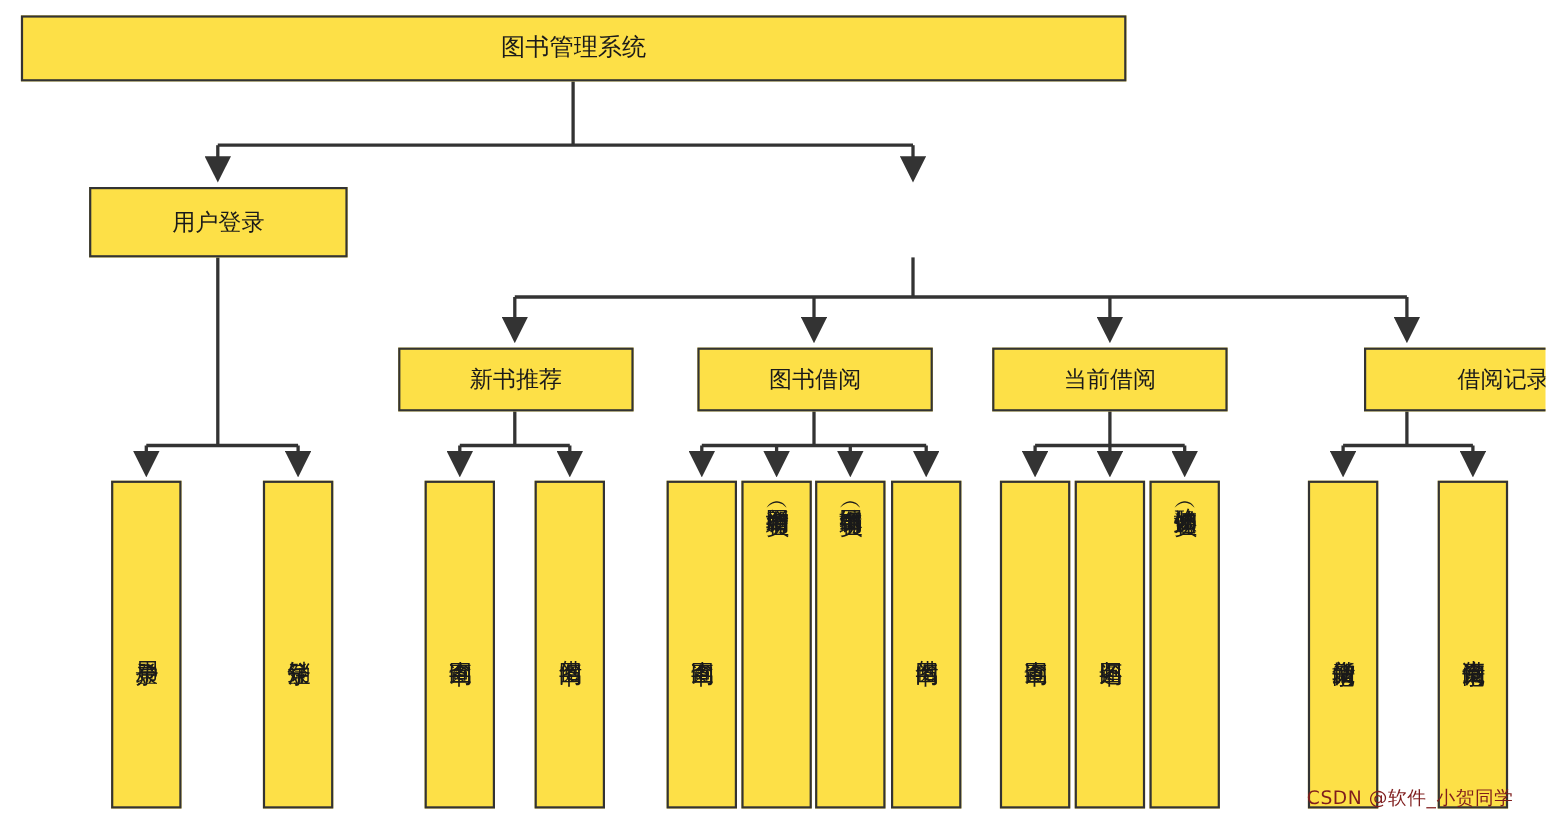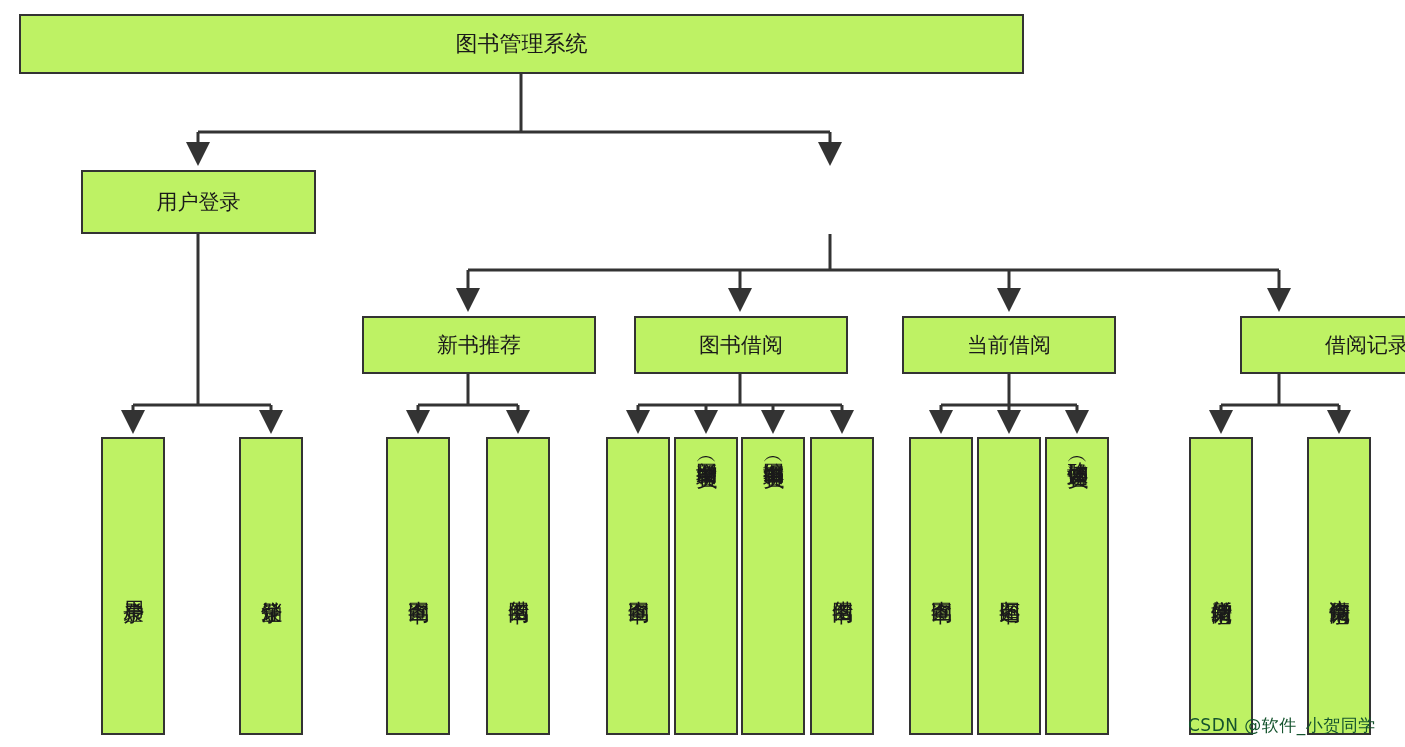--- a/index.html
+++ b/index.html
@@ -24,21 +24,21 @@
     left: 0;
     top: 0;
     width: 1405px;
     height: 747px;
     pointer-events: none;
   }
   .node {
     position: absolute;
     box-sizing: border-box;
     border: 2px solid #333333;
-    background: #bef264;
+    background: #fde047;
     display: flex;
     align-items: center;
     justify-content: center;
     color: #1a1a1a;
   }
   .node .label {
     display: block;
     text-align: center;
     line-height: 1.25;
     white-space: nowrap;
@@ -68,21 +68,21 @@
   }
   .node.vert.center {
     align-items: center;
     padding-top: 0;
   }
   .watermark {
     position: absolute;
     left: 1188px;
     top: 714px;
     font-size: 17px;
-    color: #14532d;
+    color: #7f1d1d;
     letter-spacing: 0.5px;
     white-space: nowrap;
     font-family: "DejaVu Sans", "Liberation Sans", sans-serif;
   }
 </style>
 </head>
 <body>
 
 <div id="canvas">
 
@@ -139,21 +139,21 @@
   </svg>
 
   <div class="node horiz root" style="left:19px; top:14px; width:1005px; height:60px;">
     <span class="label">图书管理系统</span>
   </div>
 
   <div class="node horiz" style="left:81px; top:170px; width:235px; height:64px;">
     <span class="label">用户登录</span>
   </div>
 
-  <div class="node horiz" style="left:362px; top:316px; width:234px; height:58px;">
+  <div class="node horiz" style="left:362px; top:316px; width:214px; height:58px;">
     <span class="label">新书推荐</span>
   </div>
   <div class="node horiz" style="left:634px; top:316px; width:214px; height:58px;align-items:center;">
     <span class="label">图书借阅</span>
   </div>
   <div class="node horiz" style="left:902px; top:316px; width:214px; height:58px;">
     <span class="label">当前借阅</span>
   </div>
   <div class="node horiz" style="left:1240px; top:316px; width:254px; height:58px;">
     <span class="label">借阅记录</span>

